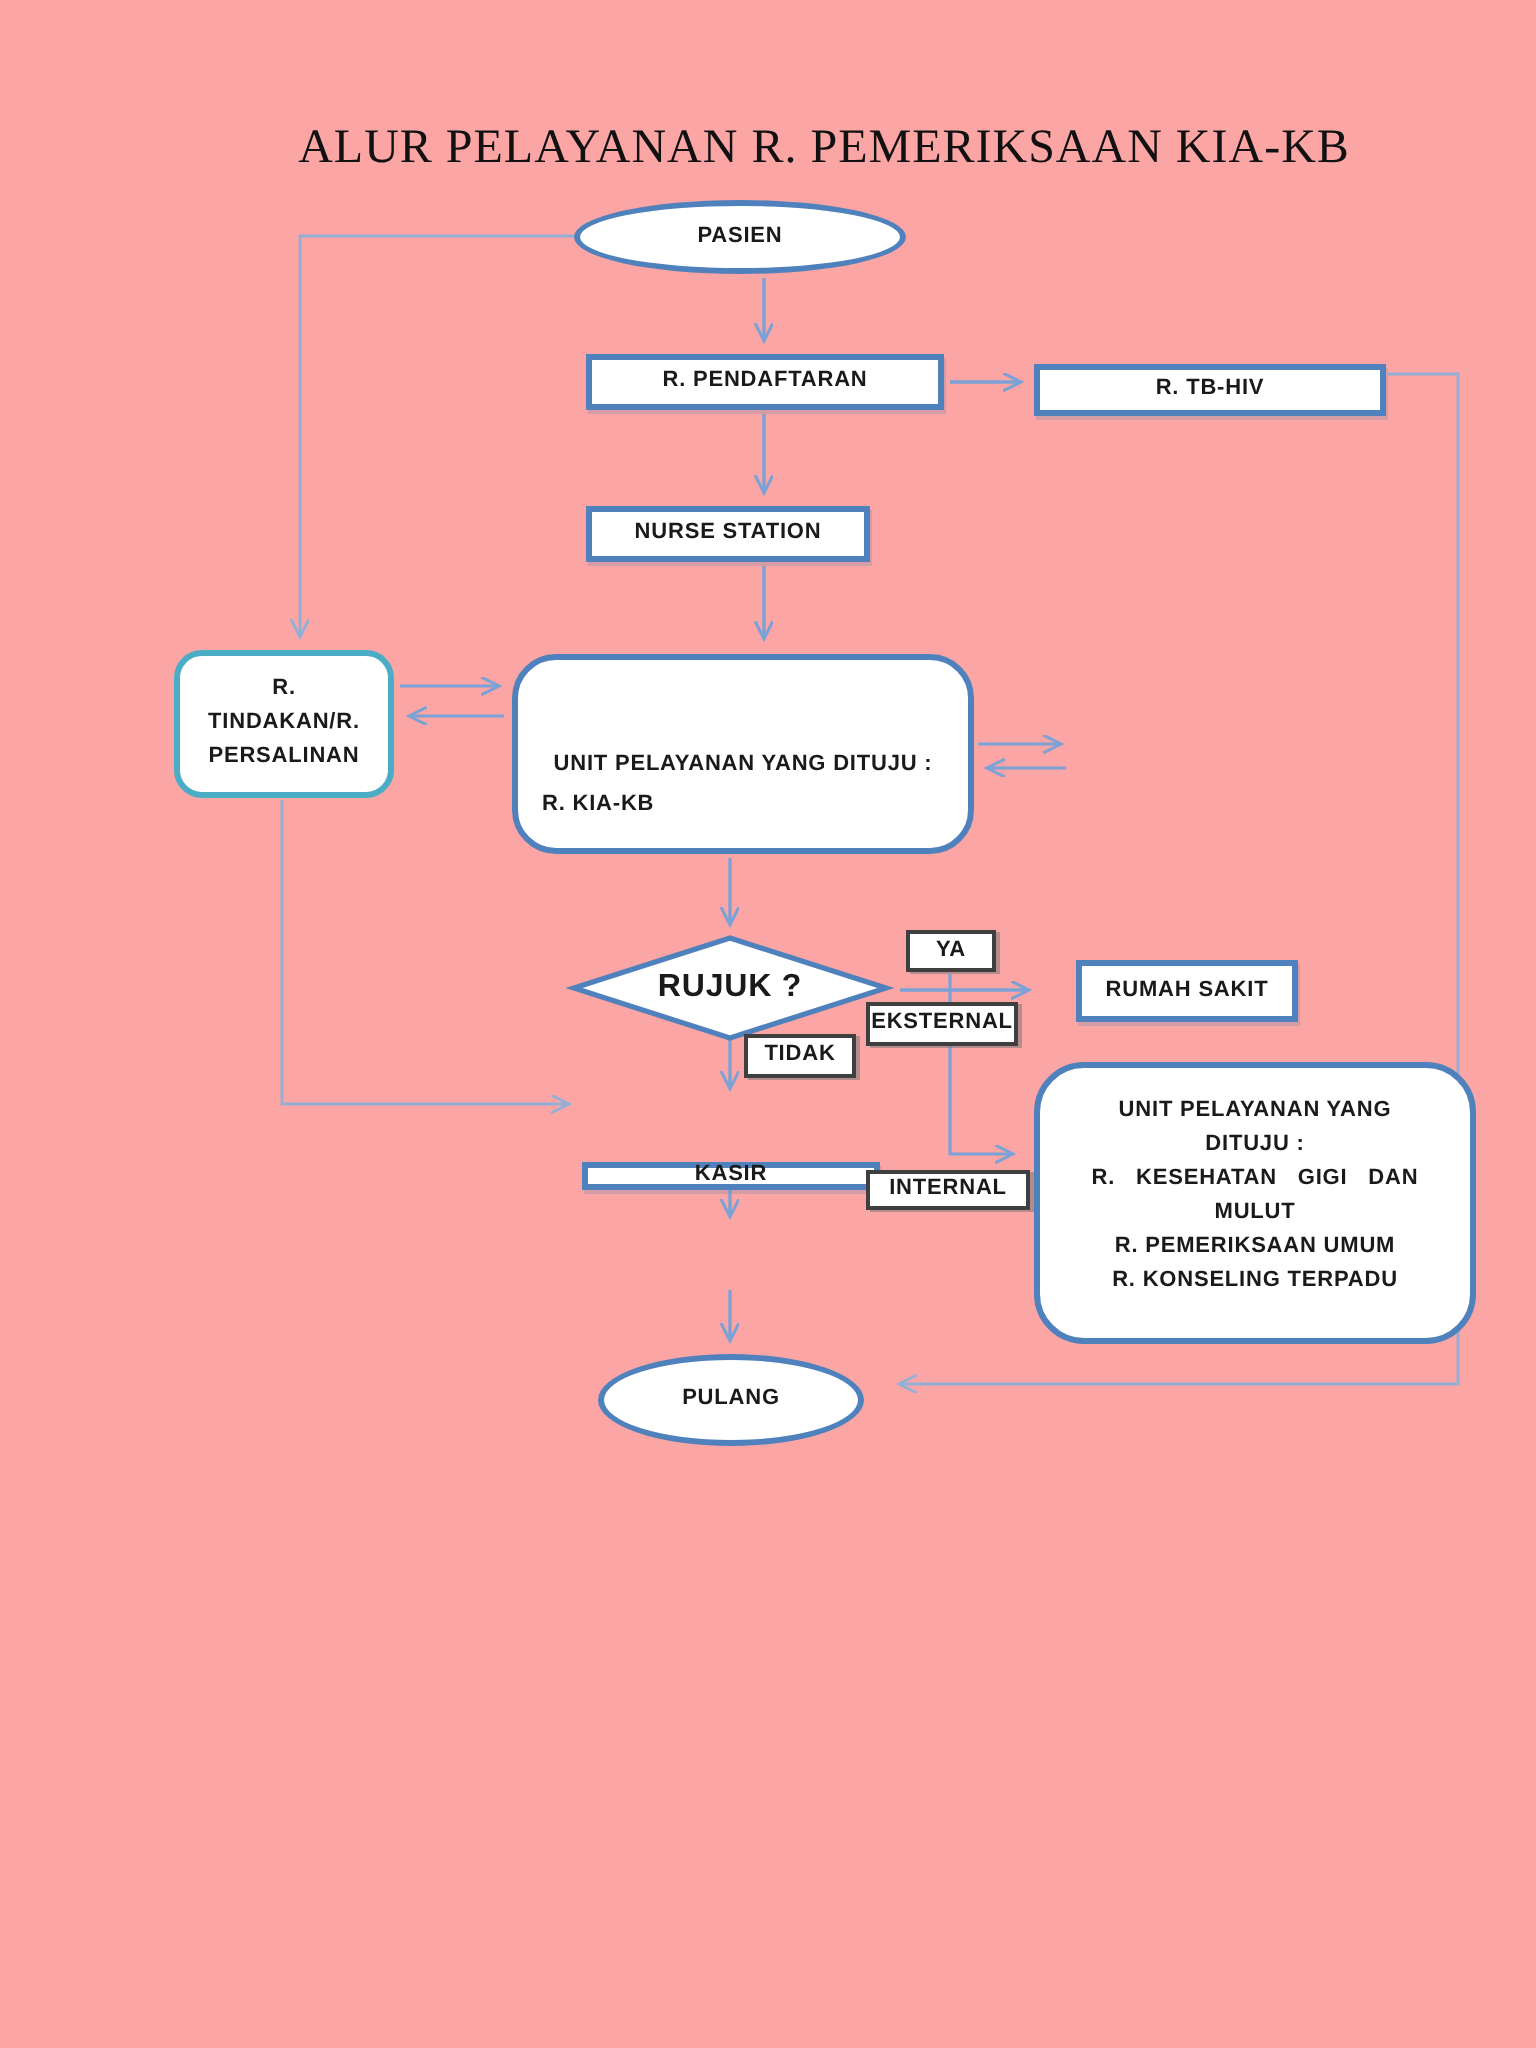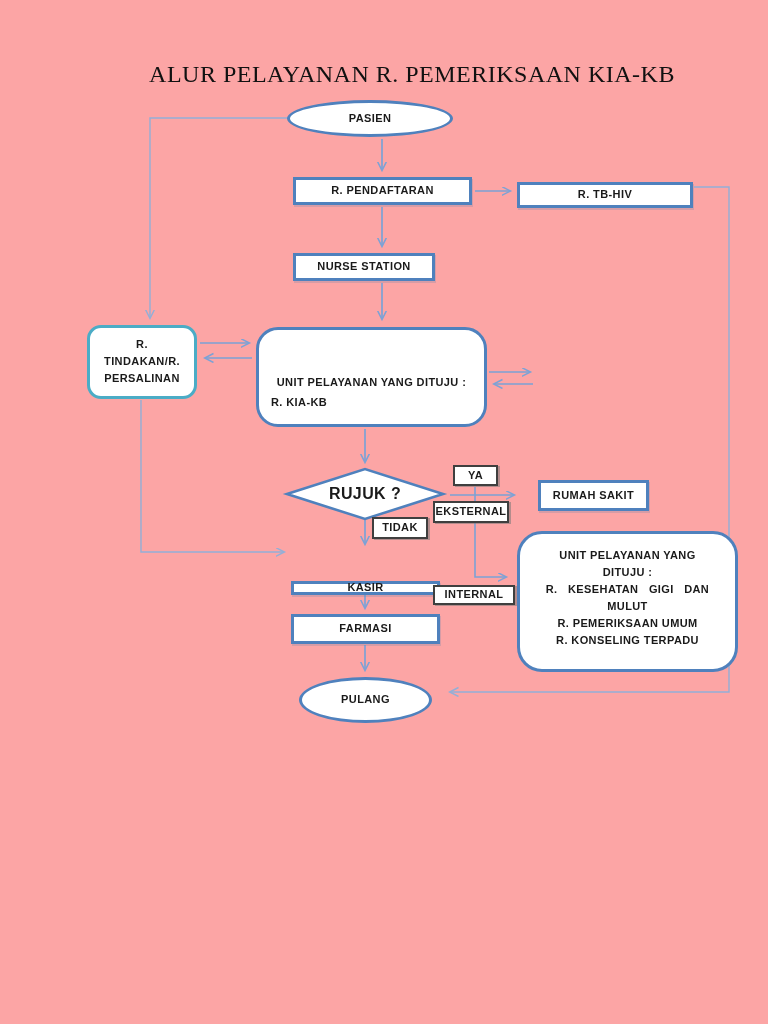--- a/index.html
+++ b/index.html
@@ -169,21 +169,18 @@
     <div class="unit2-inner">
       <div class="unit2-line u2-center">UNIT PELAYANAN YANG</div>
       <div class="unit2-line u2-center">DITUJU :</div>
       <div class="unit2-line u2-justify">R. KESEHATAN GIGI DAN</div>
       <div class="unit2-line">MULUT</div>
       <div class="unit2-line">R. PEMERIKSAAN UMUM</div>
       <div class="unit2-line">R. KONSELING TERPADU</div>
     </div>
   </div>
 
-  <div class="node blue-rect" style="left:291px;top:614px;width:149px;height:30px;">
-    <span>FARMASI</span>
-  </div>
 
   <div class="node ellipse" style="left:299px;top:677px;width:133px;height:46px;">
     <span>PULANG</span>
   </div>
 
 </div>
 
 </body></html>

